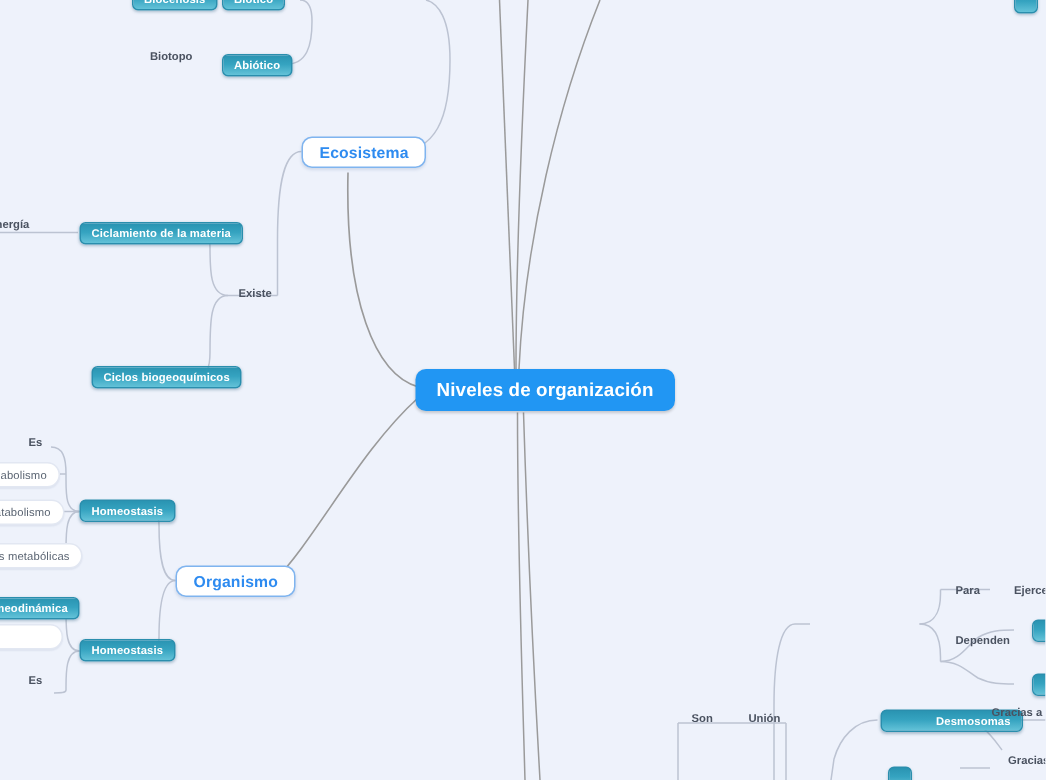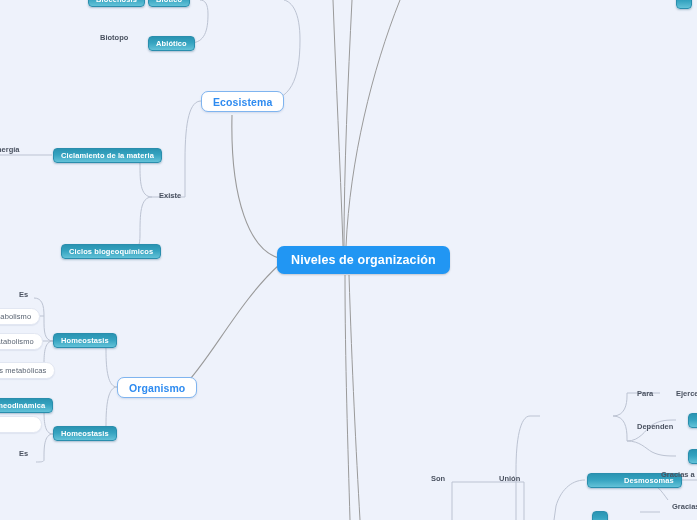--- a/index.html
+++ b/index.html
@@ -219,17 +219,17 @@
   <div class="edge-label" style="left:637px; top:389px;">Para</div>
 
   <div class="edge-label" style="left:637px; top:422px;">Dependen</div>
 
   <div class="edge-label" style="left:676px; top:389px;">Ejercen</div>
 
   <div class="edge-label" style="left:661px; top:470px;">Gracias a</div>
 
   <div class="edge-label" style="left:672px; top:502px;">Gracias a</div>
 
-  <div class="edge-label" style="left:431px; top:474px;">Son</div>
+  <div class="edge-label" style="left:461px; top:474px;">Son</div>
 
   <div class="edge-label" style="left:499px; top:474px;">Unión</div>
 
 </div>
 
 </body></html>

